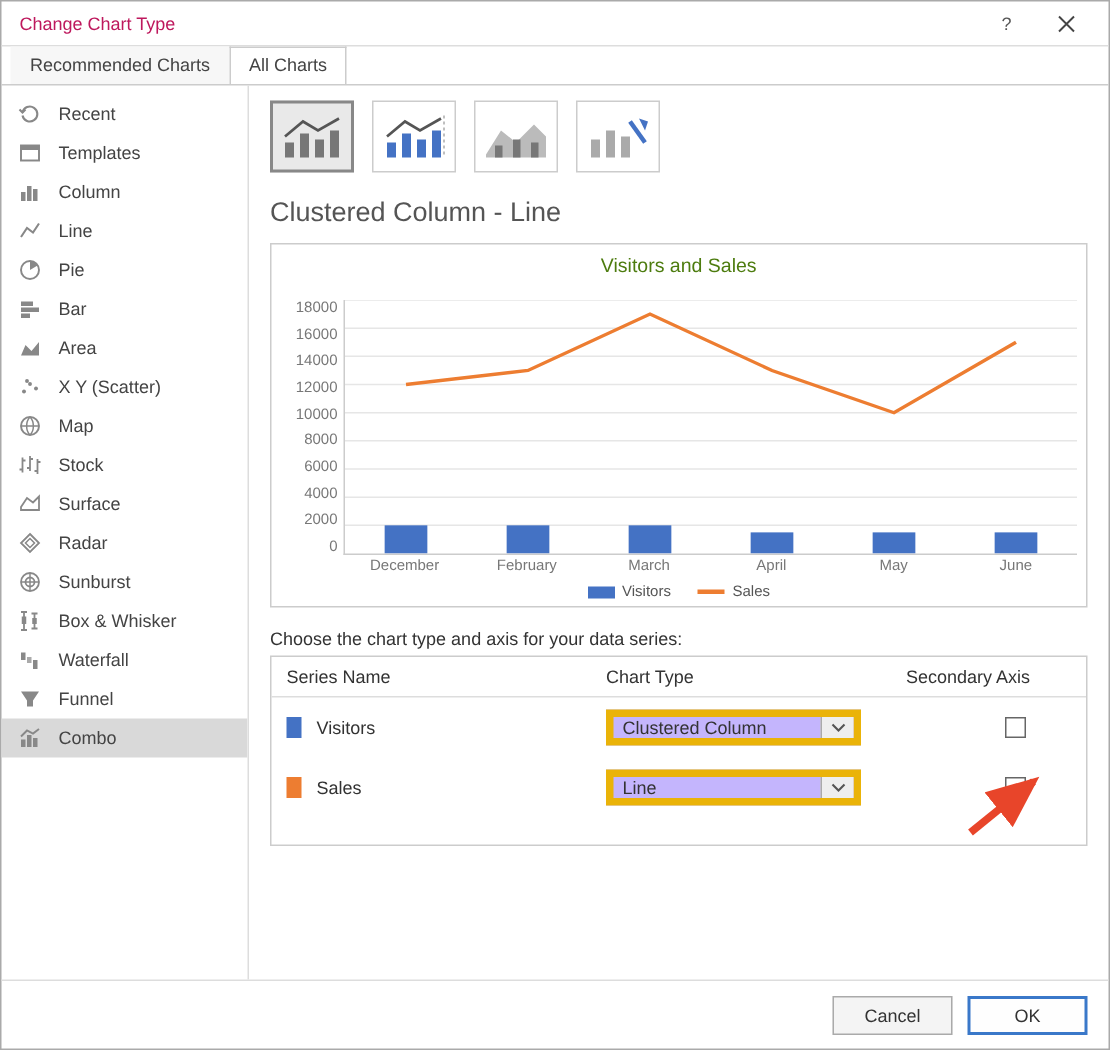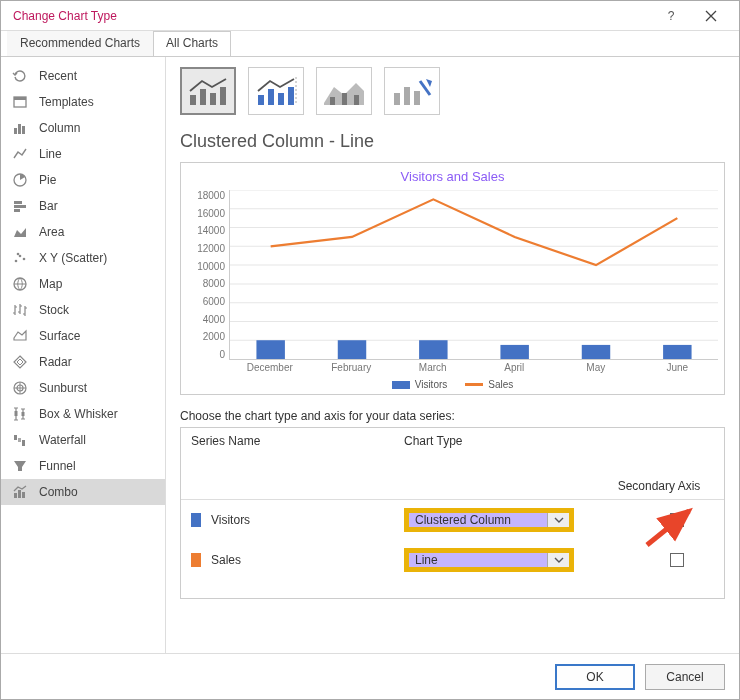--- a/index.html
+++ b/index.html
@@ -15,39 +15,39 @@
 .sidebar { width: 165px; border-right: 1px solid #ddd; padding: 6px 0; overflow-y: auto; }
 .sbitem { display: flex; align-items: center; height: 26px; padding: 0 10px; cursor: pointer; color: #444; font-size: 12px; gap: 10px; }
 .sbitem .ico { width: 18px; height: 18px; display: flex; align-items: center; justify-content: center; color: #6e6e6e; }
 .sbitem.selected { background: #d9d9d9; }
 .main { flex: 1; padding: 10px 14px; display: flex; flex-direction: column; overflow: hidden; }
 .subtypes { display: flex; gap: 12px; margin-bottom: 12px; }
 .subtypes .sub { width: 56px; height: 48px; border: 1px solid #ccc; display: flex; align-items: center; justify-content: center; cursor: pointer; background: #fff; }
 .subtypes .sub.selected { background: #e9e9e9; border: 2px solid #888; }
 .heading { font-size: 18px; color: #555; margin: 4px 0 10px 0; font-weight: 400; }
 .previewbox { border: 1px solid #ccc; padding: 6px 6px 4px 6px; }
-.chart-title { text-align: center; color: #8b5cf6; font-size: 13px; margin-bottom: 6px; }
+.chart-title { text-align: center; color: #4d7c0f; font-size: 13px; margin-bottom: 16px; }
 .chartwrap { display: flex; }
 .yaxis { width: 42px; display: flex; flex-direction: column; justify-content: space-between; align-items: flex-end; padding-right: 4px; height: 170px; font-size: 10px; color: #777; }
 .plot { flex: 1; position: relative; height: 170px; border-left: 1px solid #ccc; border-bottom: 1px solid #ccc; }
 .bar { fill: #4472c4; }
 .sline { fill: none; stroke: #ed7d31; stroke-width: 2.2; }
 .xaxis { display: flex; margin-left: 42px; }
 .xaxis span { flex: 1; text-align: center; font-size: 10px; color: #777; padding-top: 2px; }
 .legend { display: flex; justify-content: center; gap: 18px; margin-top: 6px; font-size: 10px; color: #555; }
 .legend .item { display: flex; align-items: center; gap: 5px; }
 .swatch { width: 18px; height: 8px; }
 .swatch.bar { background: #4472c4; }
 .swatch.line { background: #ed7d31; height: 3px; }
 .choose { margin-top: 14px; font-size: 12px; color: #333; }
 .seriesbox { border: 1px solid #ccc; margin-top: 4px; }
 .seriesbox .hdr { display: flex; padding: 6px 10px; border-bottom: 1px solid #ddd; font-size: 12px; color: #333; }
 .seriesbox .hdr .col-name { flex: 1; }
 .seriesbox .hdr .col-type { width: 200px; }
-.seriesbox .hdr .col-axis { width: 110px; text-align: center; margin-top: 45px; }
+.seriesbox .hdr .col-axis { width: 110px; text-align: left; }
 .srow { display: flex; align-items: center; padding: 8px 10px; }
 .srow .col-name { flex: 1; display: flex; align-items: center; gap: 10px; }
 .srow .swc { width: 10px; height: 14px; }
 .srow .col-type { width: 200px; }
 .srow .col-axis { width: 110px; display: flex; justify-content: flex-end; align-items: center; padding-right: 30px; }
 .dropdown { width: 170px; height: 24px; border: 5px solid #eab308; display: flex; align-items: center; background: #c4b5fd; cursor: pointer; }
 .dropdown .ddtxt { flex: 1; padding: 0 6px; font-size: 12px; color: #333; }
 .dropdown .ddbtn { width: 22px; height: 100%; border-left: 1px solid #aaa; background: #eee; display: flex; align-items: center; justify-content: center; color: #555; }
 .chk { width: 14px; height: 14px; border: 1px solid #666; background: #fff; cursor: pointer; }
 .footer { height: 46px; border-top: 1px solid #ddd; display: flex; align-items: center; justify-content: flex-end; padding: 0 14px; gap: 10px; }
@@ -392,16 +392,16 @@
                 <path d="M0 0 L7 3 L0 6 Z" fill="#e8452a"></path>
               </marker>
             </defs>
           <path d="M10 44 L52 10" stroke="#e8452a" stroke-width="5" marker-end="url(#ah)"></path>
         </svg>
       </div>
     </div>
   </div>
 
   <div class="footer">
+    <button class="btn">Cancel</button>
     <button class="btn primary">OK</button>
-    <button class="btn">Cancel</button>
   </div>
 </div>
 
 </body></html>

